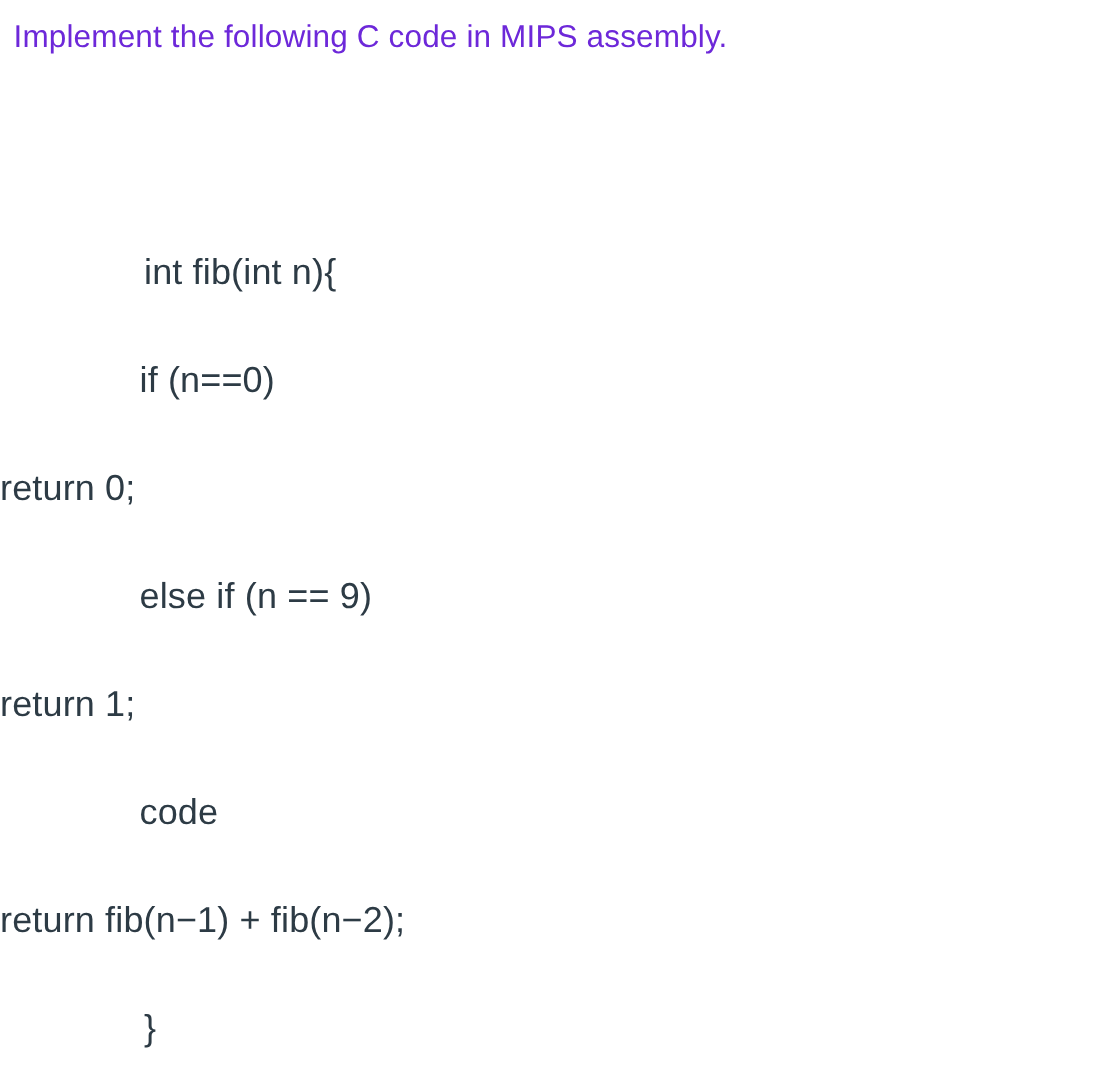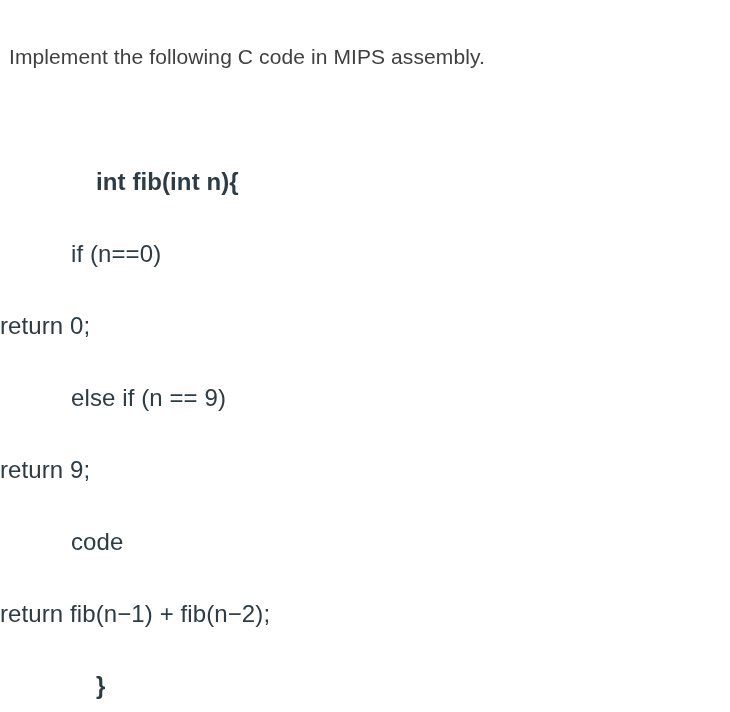--- a/index.html
+++ b/index.html
@@ -22,55 +22,54 @@
     height: 712px;
     background: #ffffff;
   }
   .prompt-text {
     position: absolute;
     left: 9px;
     top: 8px;
     font-size: 21px;
     line-height: 34px;
     font-weight: 400;
-    color: #404040;
+    color: #6d28d9;
     white-space: nowrap;
     letter-spacing: 0.1px;
-    margin-top: 32px;
   }
   .code-block {
     position: absolute;
     left: 0;
     top: 146px;
     width: 730px;
   }
   .code-line {
     font-size: 24px;
     line-height: 72px;
     height: 72px;
     color: #2d3b45;
     white-space: pre;
     font-weight: 400;
     letter-spacing: 0.1px;
   }
-  .indent-0 { padding-left: 96px; font-weight: bold; }
-  .indent-1 { padding-left: 71px; }
+  .indent-0 { padding-left: 96px; }
+  .indent-1 { padding-left: 93px; }
   .indent-2 { }
 </style>
 </head>
 <body>
 
 <div class="page">
 
   <div class="prompt-text">Implement the following C code in MIPS assembly.</div>
 
   <div class="code-block">
     <div class="code-line indent-0">int fib(int n){</div>
     <div class="code-line indent-1">if (n==0)</div>
     <div class="code-line indent-2">return 0;</div>
     <div class="code-line indent-1">else if (n == 9)</div>
-    <div class="code-line indent-2">return 9;</div>
+    <div class="code-line indent-2">return 1;</div>
     <div class="code-line indent-1">code</div>
     <div class="code-line indent-2">return fib(n−1) + fib(n−2);</div>
     <div class="code-line indent-0">}</div>
   </div>
 
 </div>
 
 </body></html>

